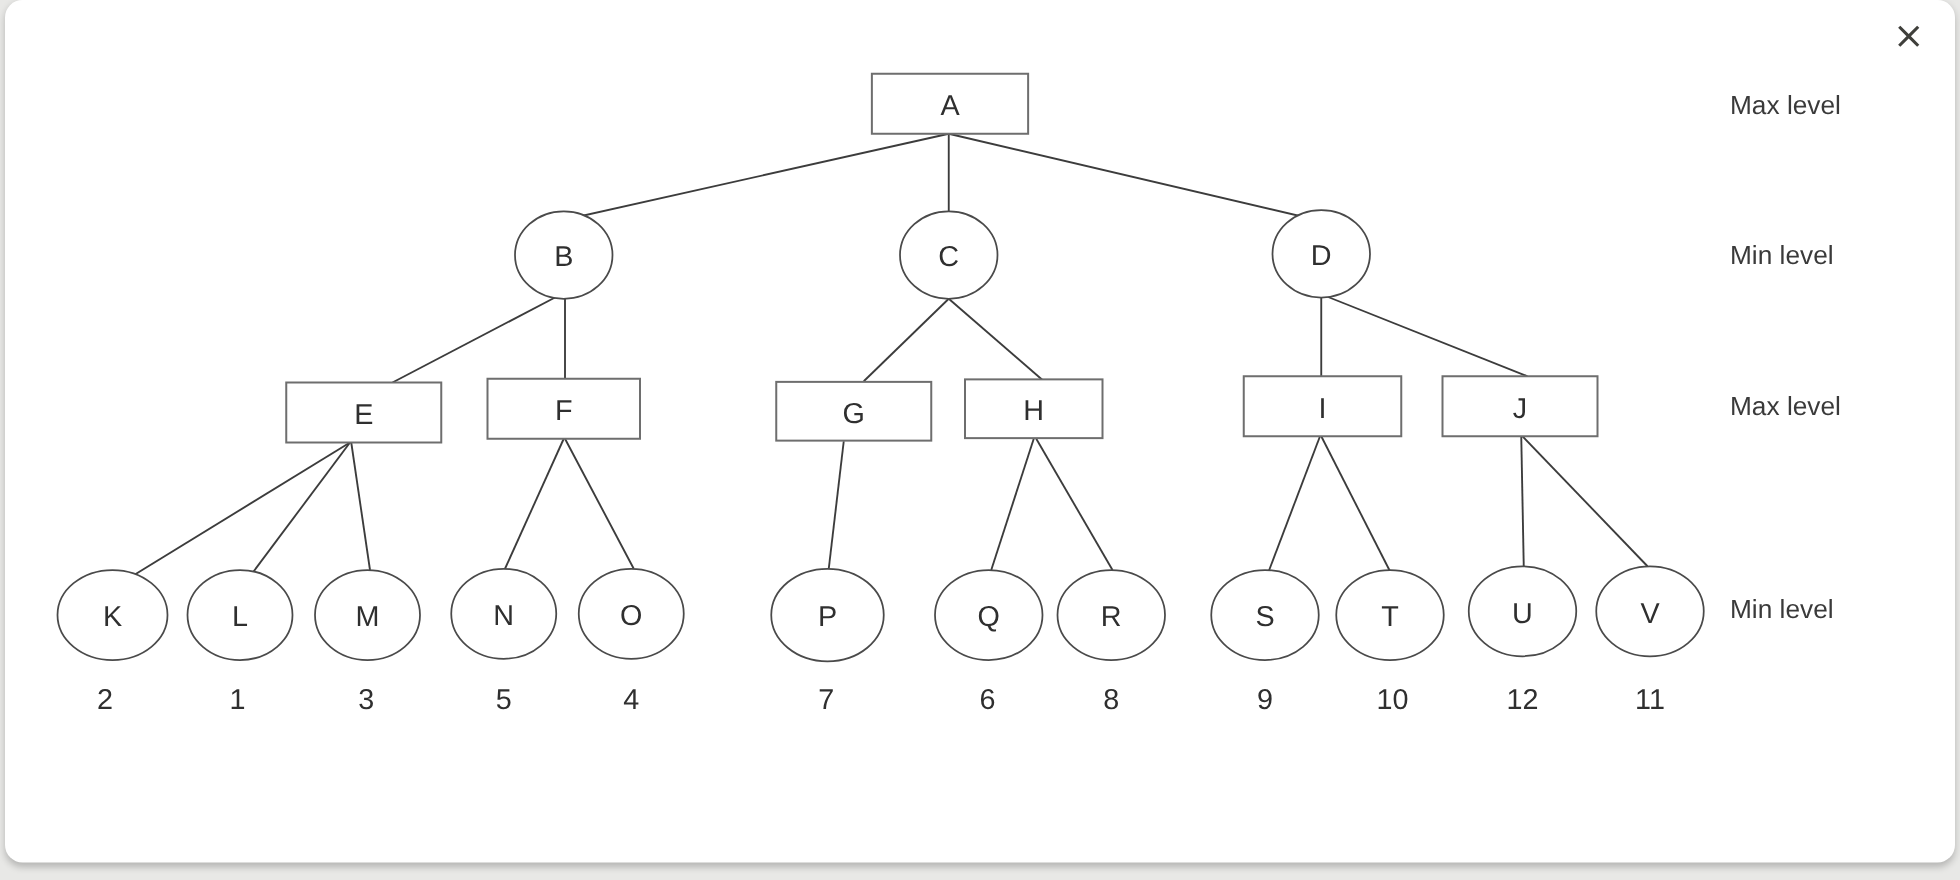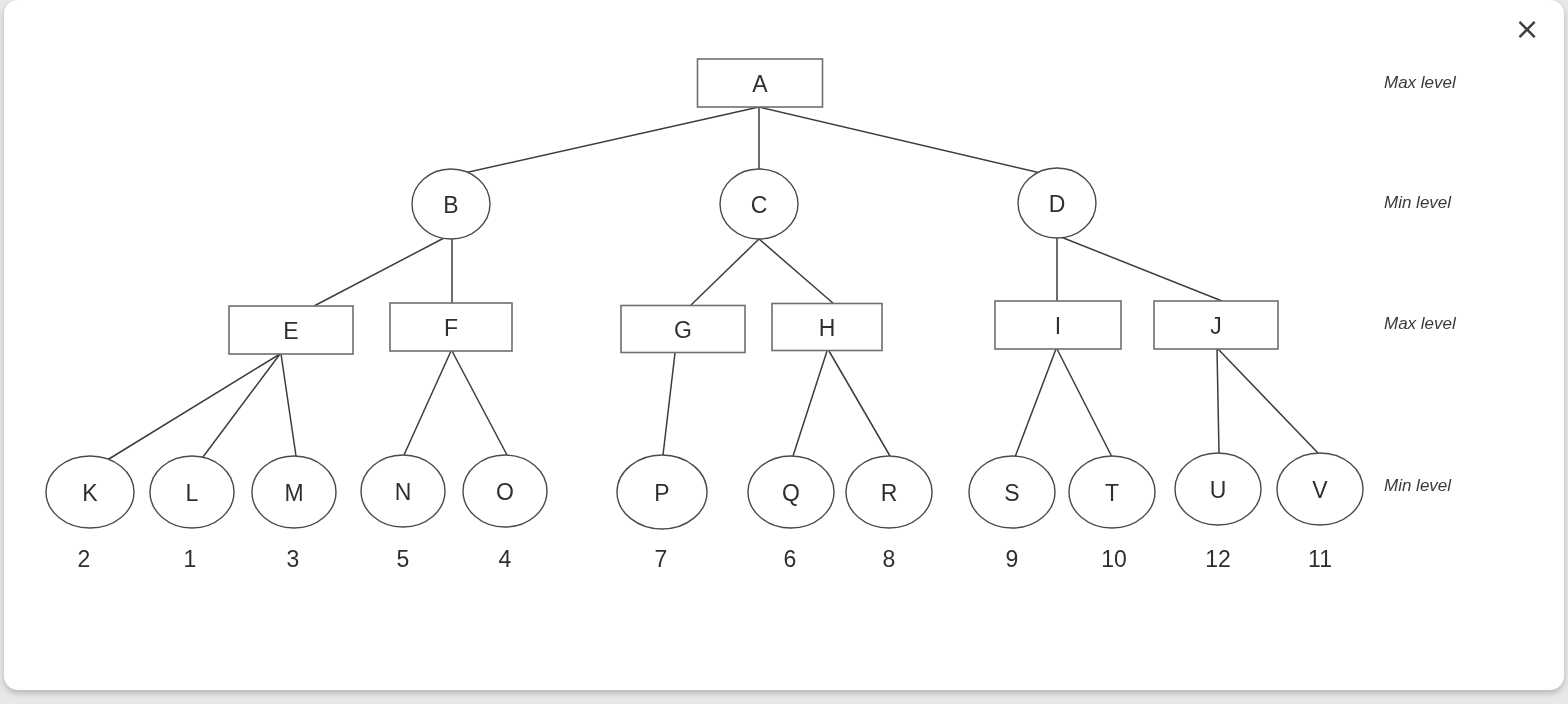--- a/index.html
+++ b/index.html
@@ -54,24 +54,23 @@
   }
   .rank-num {
     font-family: "Liberation Sans", sans-serif;
     font-size: 23px;
     fill: #2f2f2f;
     text-anchor: middle;
   }
   .level-label {
     position: absolute;
     font-family: "Liberation Sans", sans-serif;
-    font-size: 17px;
+    font-size: 21px;
     color: #3a3a3a;
     white-space: nowrap;
-    font-style: italic;
   }
   .rect-node {
     fill: #ffffff;
     stroke: #6e6e6e;
     stroke-width: 1.6;
   }
   .ellipse-node {
     fill: #ffffff;
     stroke: #4a4a4a;
     stroke-width: 1.4;

